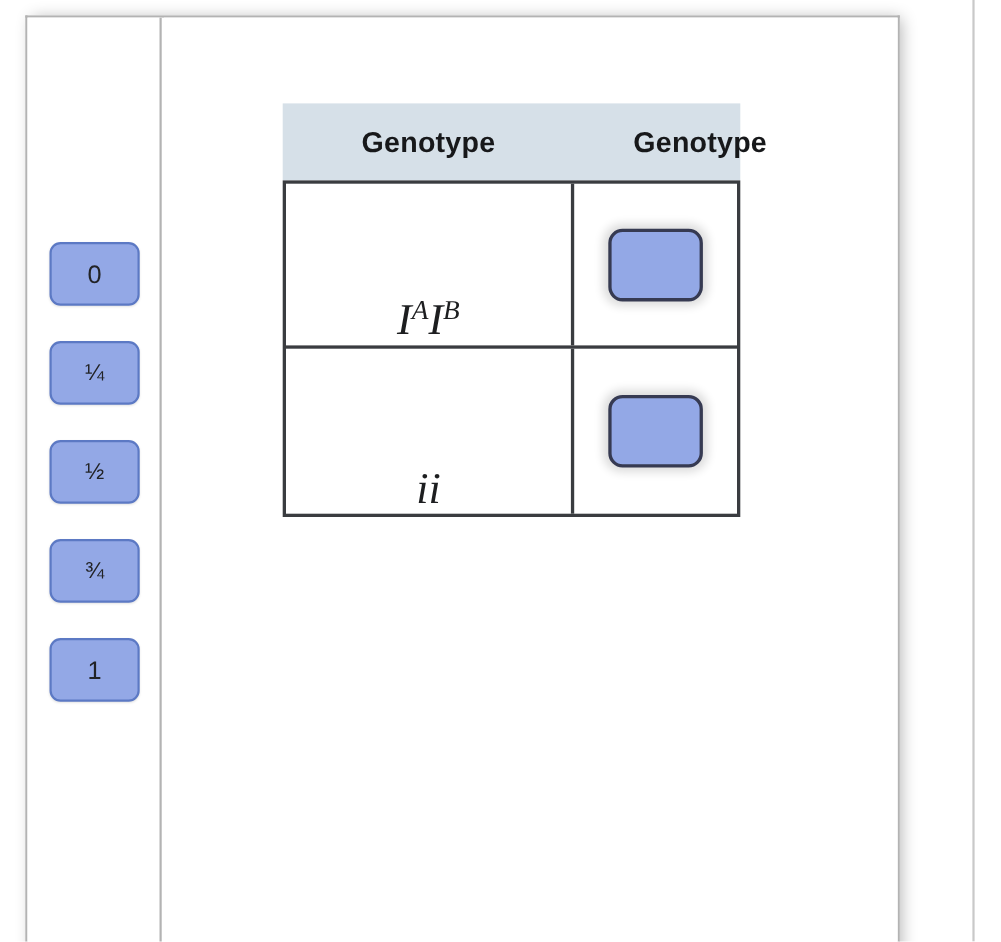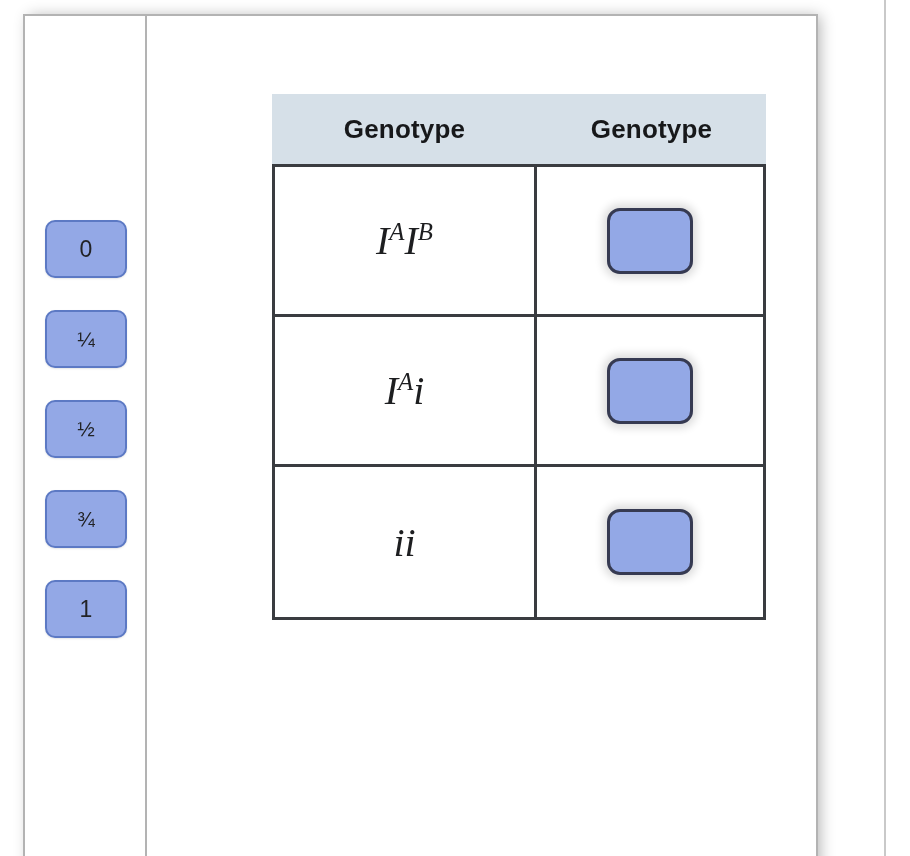--- a/index.html
+++ b/index.html
@@ -89,23 +89,23 @@
     left: 124px;
     top: 0;
     right: 0;
     bottom: 0;
     background: #ffffff;
   }
 
   
   .gtable {
     position: absolute;
-    left: 123px;
+    left: 108px;
     top: 78px;
-    width: 494px;
+    width: 416px;
   }
 
   .gtable-head {
     display: flex;
     background: #d6e0e8;
     height: 70px;
   }
 
   .gtable-head .hcell {
     flex: 0 0 265px;
@@ -128,21 +128,21 @@
     display: flex;
     height: 150px;
     border-bottom: 3px solid #3a3c40;
   }
   .grow:last-child { border-bottom: none; }
 
   .gcell-geno {
     flex: 0 0 262px;
     border-right: 3px solid #3a3c40;
     display: flex;
-    align-items: center;
+    align-items: flex-end;
     justify-content: center;
   }
 
   .gcell-freq {
     flex: 1;
     display: flex;
     align-items: center;
     justify-content: center;
   }
 
@@ -221,28 +221,20 @@
 
           <div class="grow">
             <div class="gcell-geno">
               <span class="genotype"><span>I</span><sup>A</sup><span>I</span><sup>B</sup></span>
             </div>
             <div class="gcell-freq">
               <div class="dropzone empty"></div>
             </div>
           </div>
 
-          <div class="grow">
-            <div class="gcell-geno">
-              <span class="genotype"><span>I</span><sup>A</sup><span>i</span></span>
-            </div>
-            <div class="gcell-freq">
-              <div class="dropzone empty"></div>
-            </div>
-          </div>
 
 
           <div class="grow">
             <div class="gcell-geno">
               <span class="genotype"><span>i</span><span>i</span></span>
             </div>
             <div class="gcell-freq">
               <div class="dropzone empty"></div>
             </div>
           </div>

